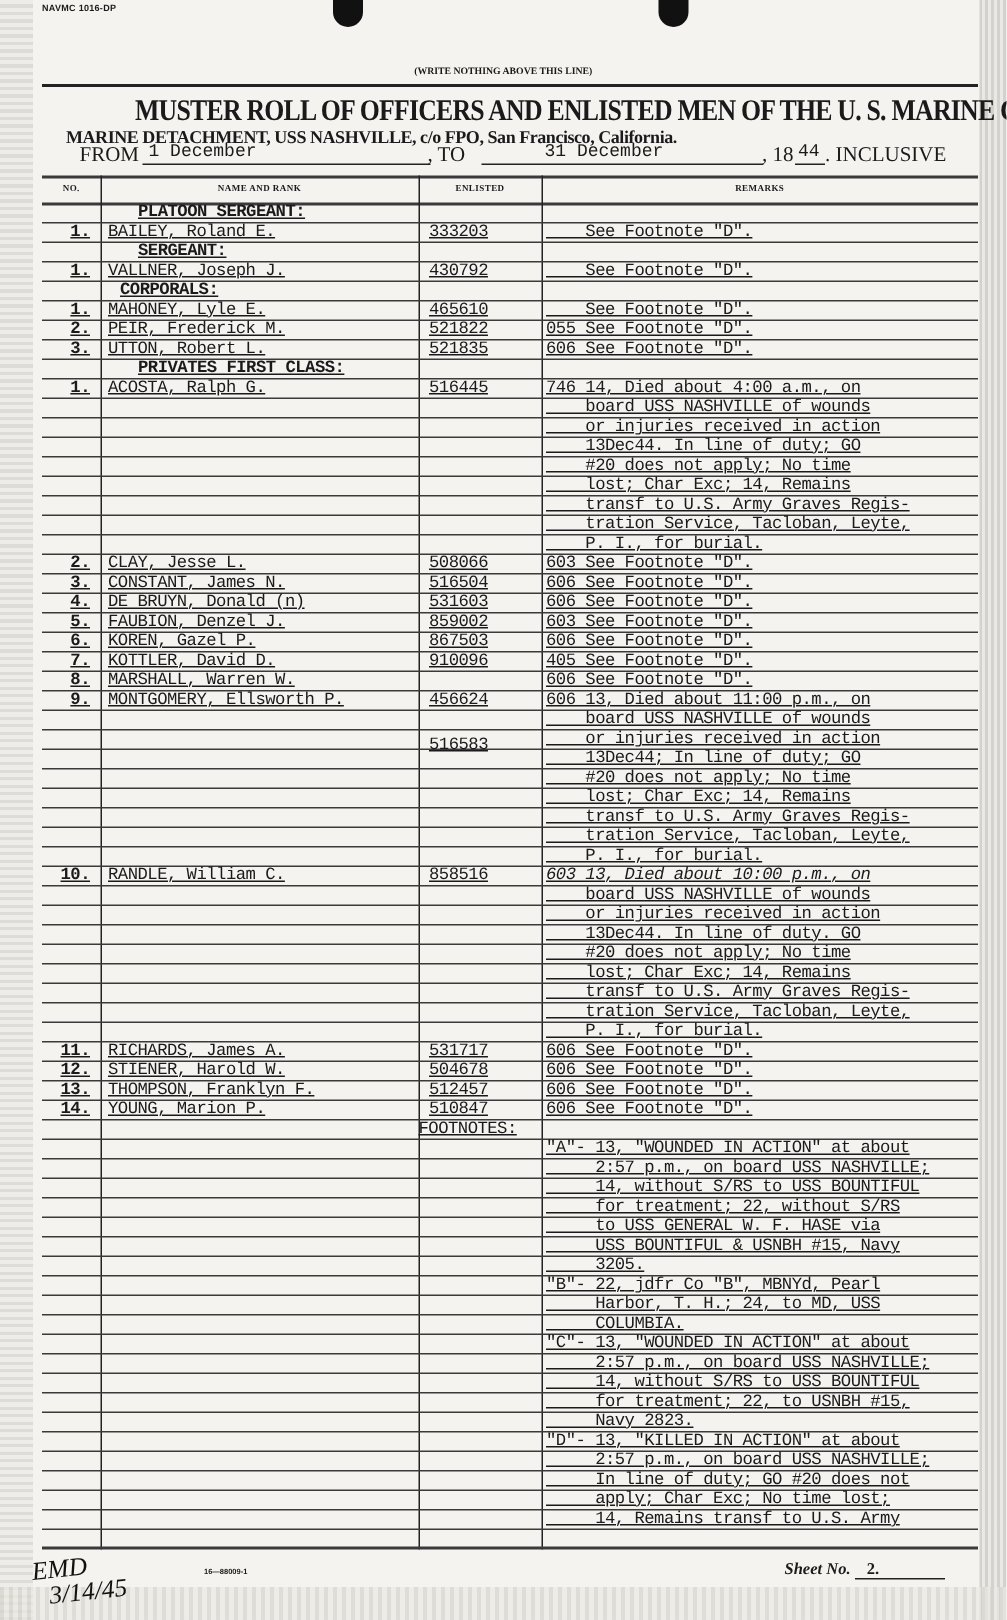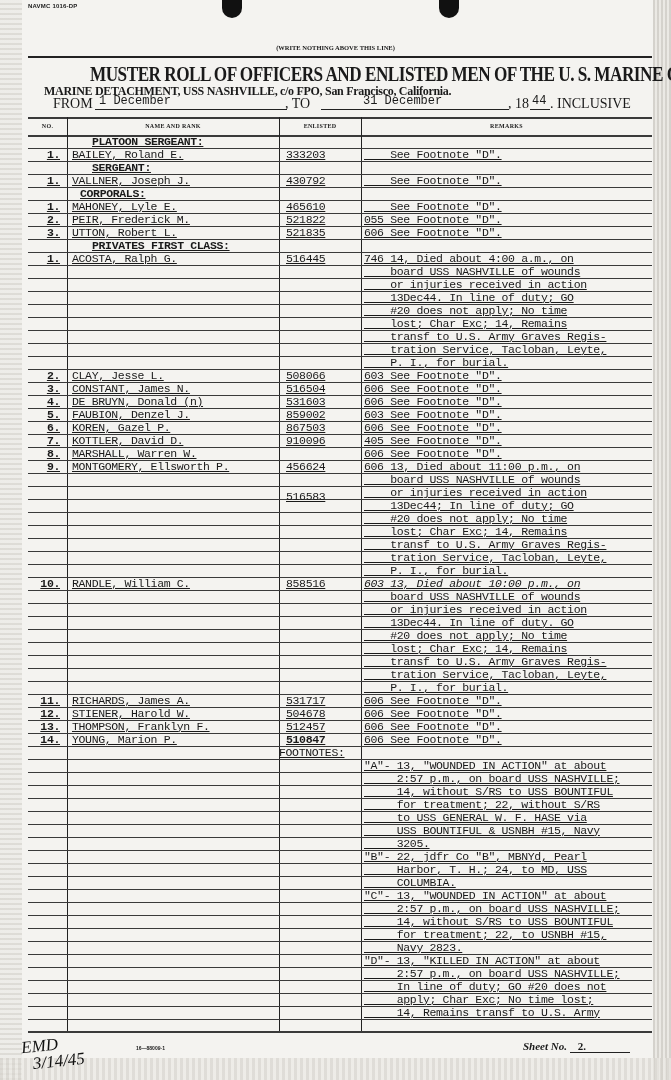--- a/index.html
+++ b/index.html
@@ -246,21 +246,21 @@
     <div class="cell no" style="top: 591px; left: 2px; white-space: pre;">12.</div>
     <div class="cell " style="top: 591px; left: 44px; white-space: pre;">STIENER, Harold W.</div>
     <div class="cell " style="top: 591px; left: 258px; white-space: pre;">504678</div>
     <div class="cell " style="top: 591px; left: 336px; white-space: pre;">606 See Footnote "D".</div>
     <div class="cell no" style="top: 604px; left: 2px; white-space: pre;">13.</div>
     <div class="cell " style="top: 604px; left: 44px; white-space: pre;">THOMPSON, Franklyn F.</div>
     <div class="cell " style="top: 604px; left: 258px; white-space: pre;">512457</div>
     <div class="cell " style="top: 604px; left: 336px; white-space: pre;">606 See Footnote "D".</div>
     <div class="cell no" style="top: 617px; left: 2px; white-space: pre;">14.</div>
     <div class="cell " style="top: 617px; left: 44px; white-space: pre;">YOUNG, Marion P.</div>
-    <div class="cell " style="top: 617px; left: 258px; white-space: pre; font-weight: bold;">510847</div>
+    <div class="cell " style="top: 617px; left: 258px; white-space: pre;">510847</div>
     <div class="cell " style="top: 617px; left: 336px; white-space: pre;">606 See Footnote "D".</div>
     <div class="cell " style="top: 630px; left: 251px; white-space: pre;">FOOTNOTES:</div>
     <div class="cell " style="top: 643px; left: 336px; white-space: pre;">"A"- 13, "WOUNDED IN ACTION" at about</div>
     <div class="cell " style="top: 656px; left: 336px; white-space: pre;">     2:57 p.m., on board USS NASHVILLE;</div>
     <div class="cell " style="top: 669px; left: 336px; white-space: pre;">     14, without S/RS to USS BOUNTIFUL</div>
     <div class="cell " style="top: 682px; left: 336px; white-space: pre;">     for treatment; 22, without S/RS</div>
     <div class="cell " style="top: 695px; left: 336px; white-space: pre;">     to USS GENERAL W. F. HASE via</div>
     <div class="cell " style="top: 708px; left: 336px; white-space: pre;">     USS BOUNTIFUL &amp; USNBH #15, Navy</div>
     <div class="cell " style="top: 721px; left: 336px; white-space: pre;">     3205.</div>
     <div class="cell " style="top: 734px; left: 336px; white-space: pre;">"B"- 22, jdfr Co "B", MBNYd, Pearl</div>

